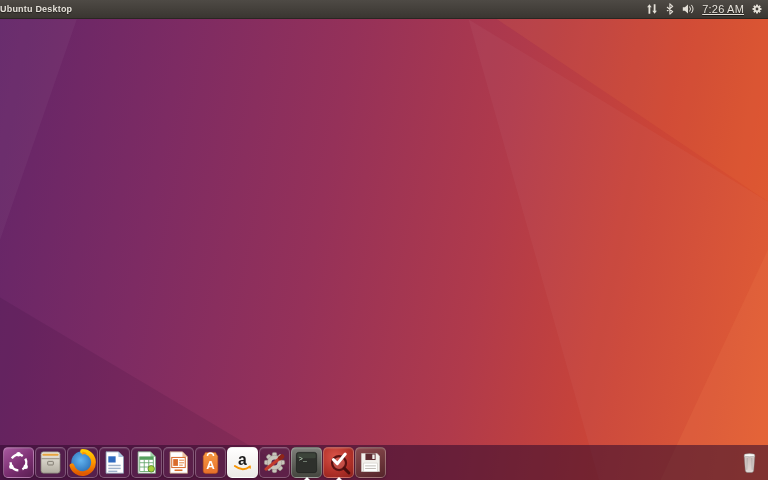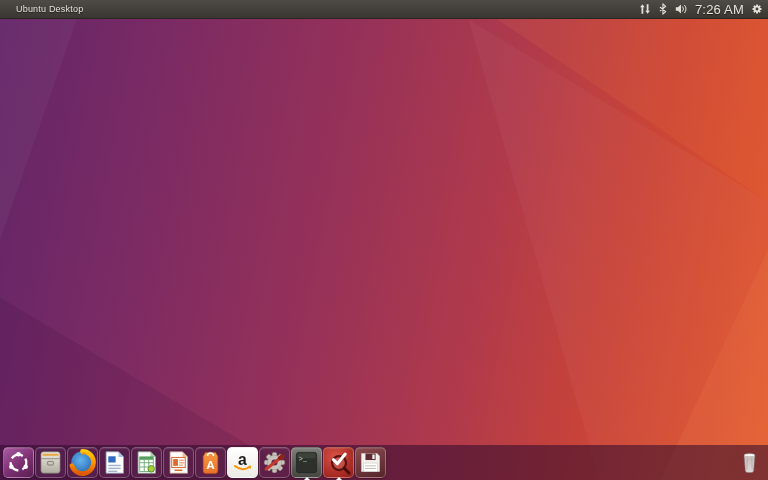--- a/index.html
+++ b/index.html
@@ -23,24 +23,24 @@
   .facet.f5{background:rgba(255,255,255,0.035);clip-path:polygon(61% 4%,100% 42%,100% 100%,78% 100%);}
   
   .topbar{
     position:absolute;top:0;left:0;right:0;height:19px;z-index:5;
     background:linear-gradient(#4e4a45,#3a3631);
     border-bottom:1px solid #2a2622;
     display:flex;align-items:center;
     color:#e6e2da;font-size:9px;
     box-sizing:border-box;
   }
-  .topbar-title{font-weight:normal;padding-left:16px;letter-spacing:.2px;text-shadow:0 1px 1px rgba(0,0,0,.5);}
+  .topbar-title{font-weight:bold;padding-left:0;letter-spacing:.2px;text-shadow:0 1px 1px rgba(0,0,0,.5);}
   .topbar-right{margin-left:auto;display:flex;align-items:center;gap:7px;padding-right:5px;}
   .tray-icon{display:flex;align-items:center;justify-content:center;height:14px;}
-  .clock{font-size:13px;letter-spacing:.2px;text-shadow:0 1px 1px rgba(0,0,0,.5);}
+  .clock{font-size:11px;letter-spacing:.2px;text-shadow:0 1px 1px rgba(0,0,0,.5);text-decoration:underline;}
   
   .launcher{
     position:absolute;left:0;right:0;bottom:0;height:35px;z-index:5;
     background:rgba(46,9,44,0.55);
     display:flex;align-items:center;gap:1px;
     padding:0 3px;box-sizing:border-box;
   }
   .tile{
     position:relative;width:31px;height:31px;flex:0 0 31px;
     border:1px solid rgba(255,255,255,0.26);

